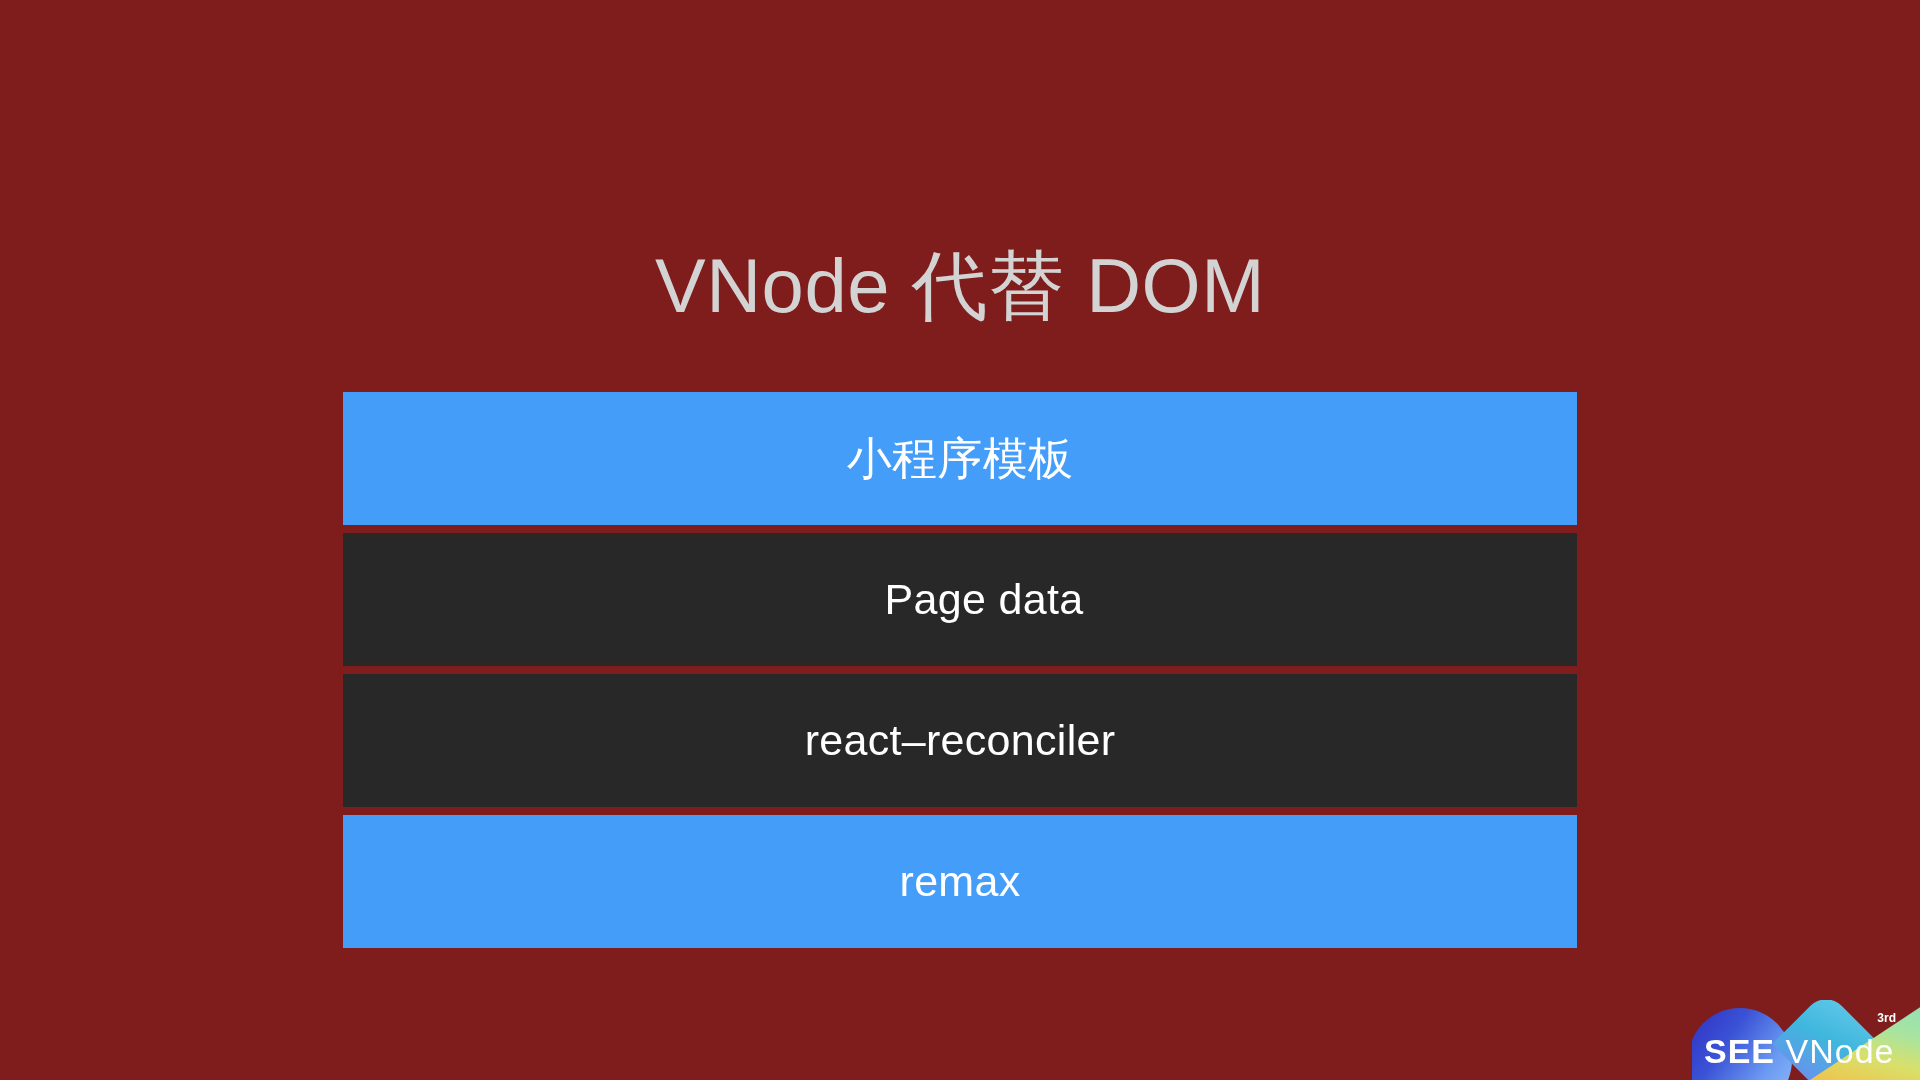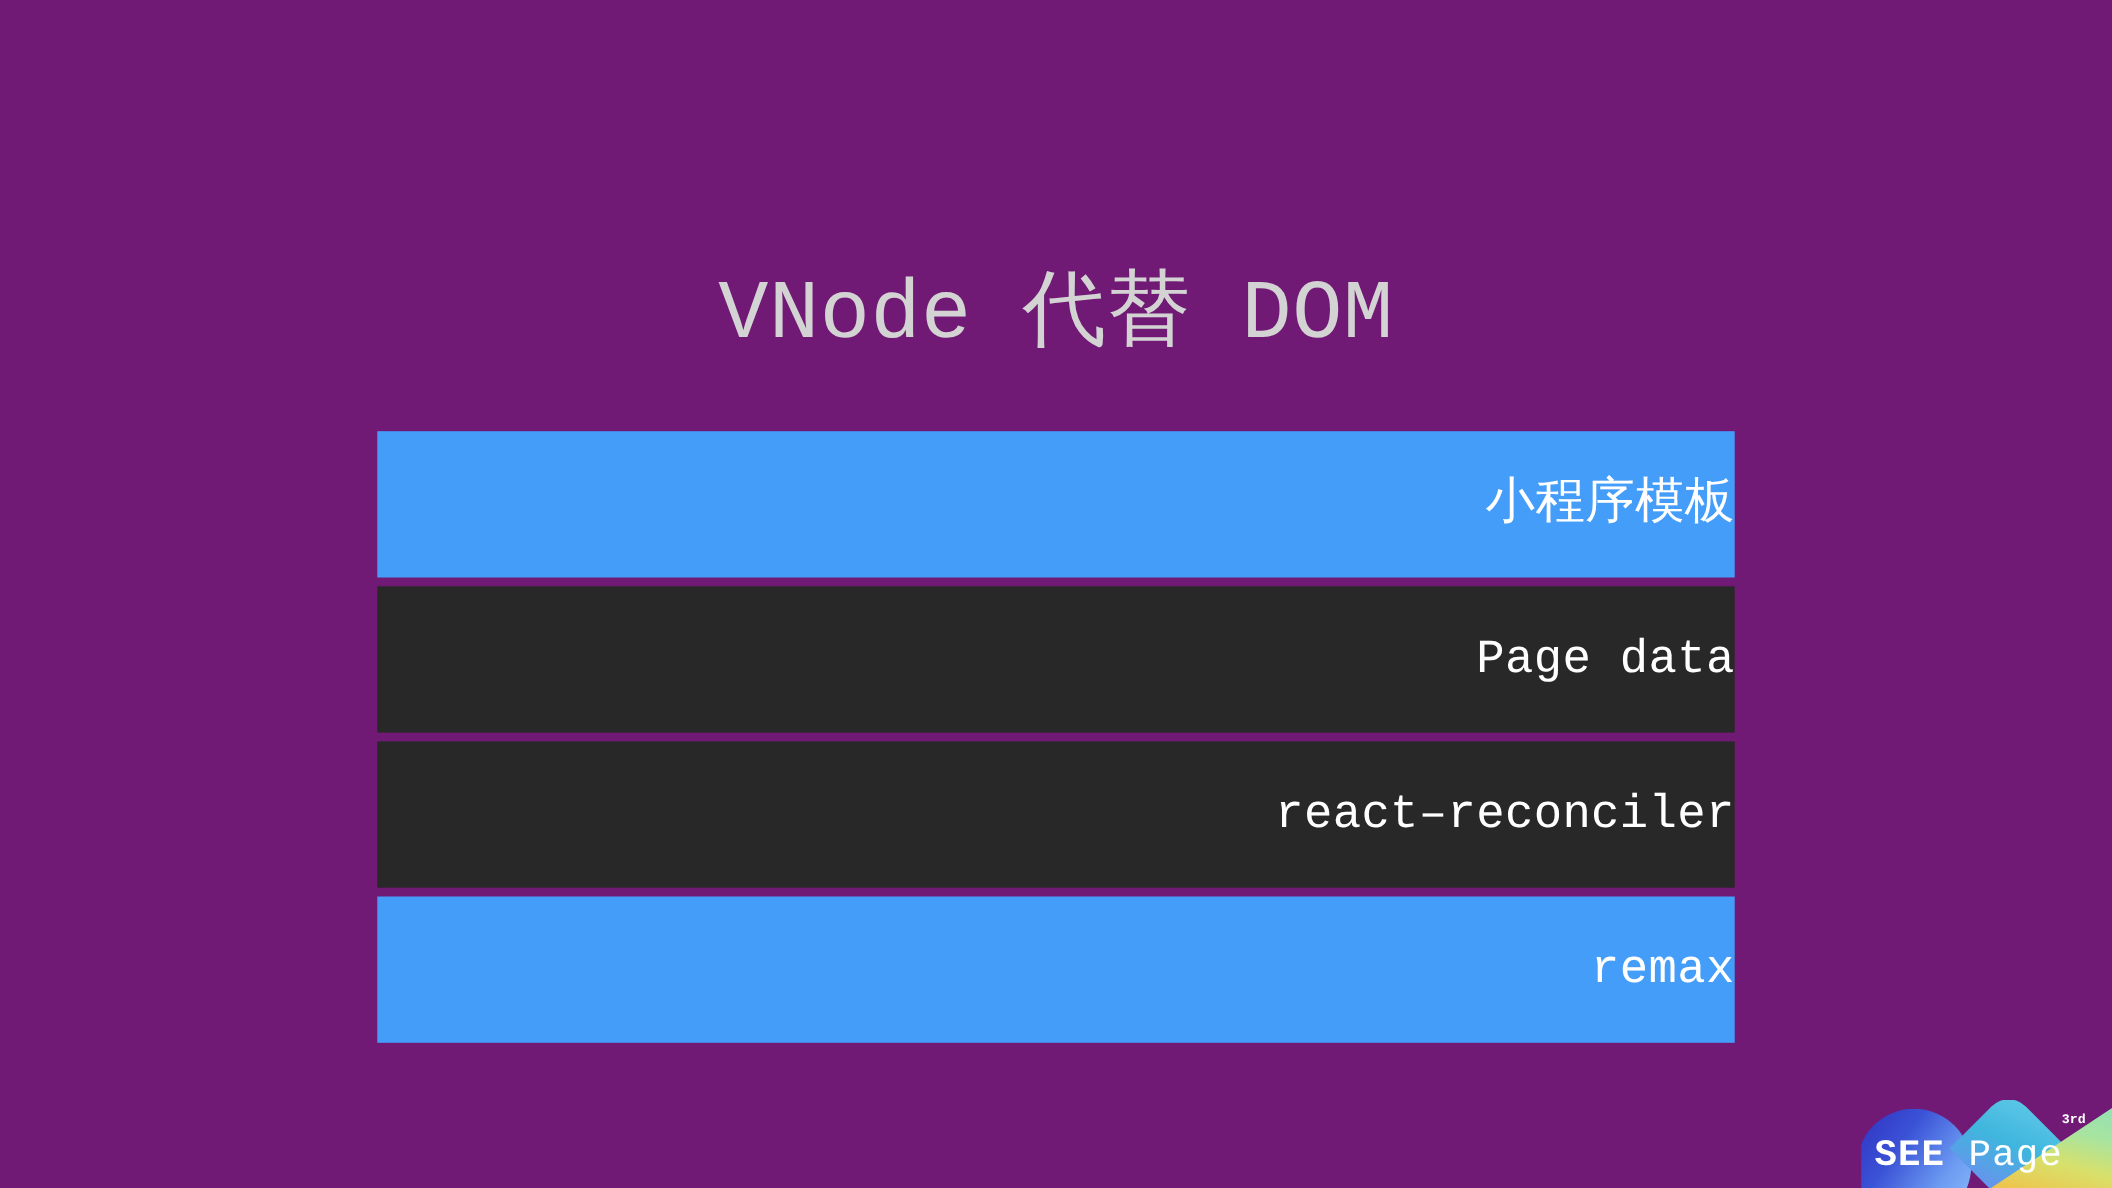--- a/index.html
+++ b/index.html
@@ -45,21 +45,21 @@
     height: 556px;
     display: flex;
     flex-direction: column;
     gap: 8px;
   }
 
   .layer-bar {
     flex: 1 1 0;
     display: flex;
     align-items: center;
-    justify-content: flex-end;
+    justify-content: center;
     box-sizing: border-box;
   }
 
   .layer-bar.blue  { background: #459dfa; }
   .layer-bar.gray  { background: #282828; }
 
   .layer-label {
     color: #ffffff;
     font-size: 43px;
     font-weight: 400;
@@ -140,21 +140,21 @@
     color: #ffffff;
     font-size: 12px;
     font-weight: 700;
     line-height: 1;
     z-index: 4;
   }
 </style>
 </head>
 <body>
 
-<div id="slide" style="background: #701a75; font-family: Liberation Mono, monospace;">
+<div id="slide" style="background: #7f1d1d;">
 
   <div id="slide-title" style="color: rgb(211, 211, 211);">VNode 代替 DOM</div>
 
   <div id="layer-stack">
 
     <div class="layer-bar blue" style="background: rgb(69, 157, 250);">
       <span class="layer-label cjk" style="color: rgb(255, 255, 255);">小程序模板</span>
     </div>
 
     <div class="layer-bar gray" style="background: rgb(40, 40, 40);">
@@ -171,17 +171,17 @@
     </div>
 
   </div>
 
   <div id="seeconf-logo">
     <div class="shapes">
       <div class="shape-quarter"></div>
       <div class="shape-diamond"></div>
       <div class="shape-triangle"></div>
     </div>
-    <div class="wordmark"><span>SEE</span> <span class="conf">Page</span></div>
+    <div class="wordmark"><span>SEE</span> <span class="conf">VNode</span></div>
     <div class="ordinal">3rd</div>
   </div>
 
 </div>
 
 </body></html>

